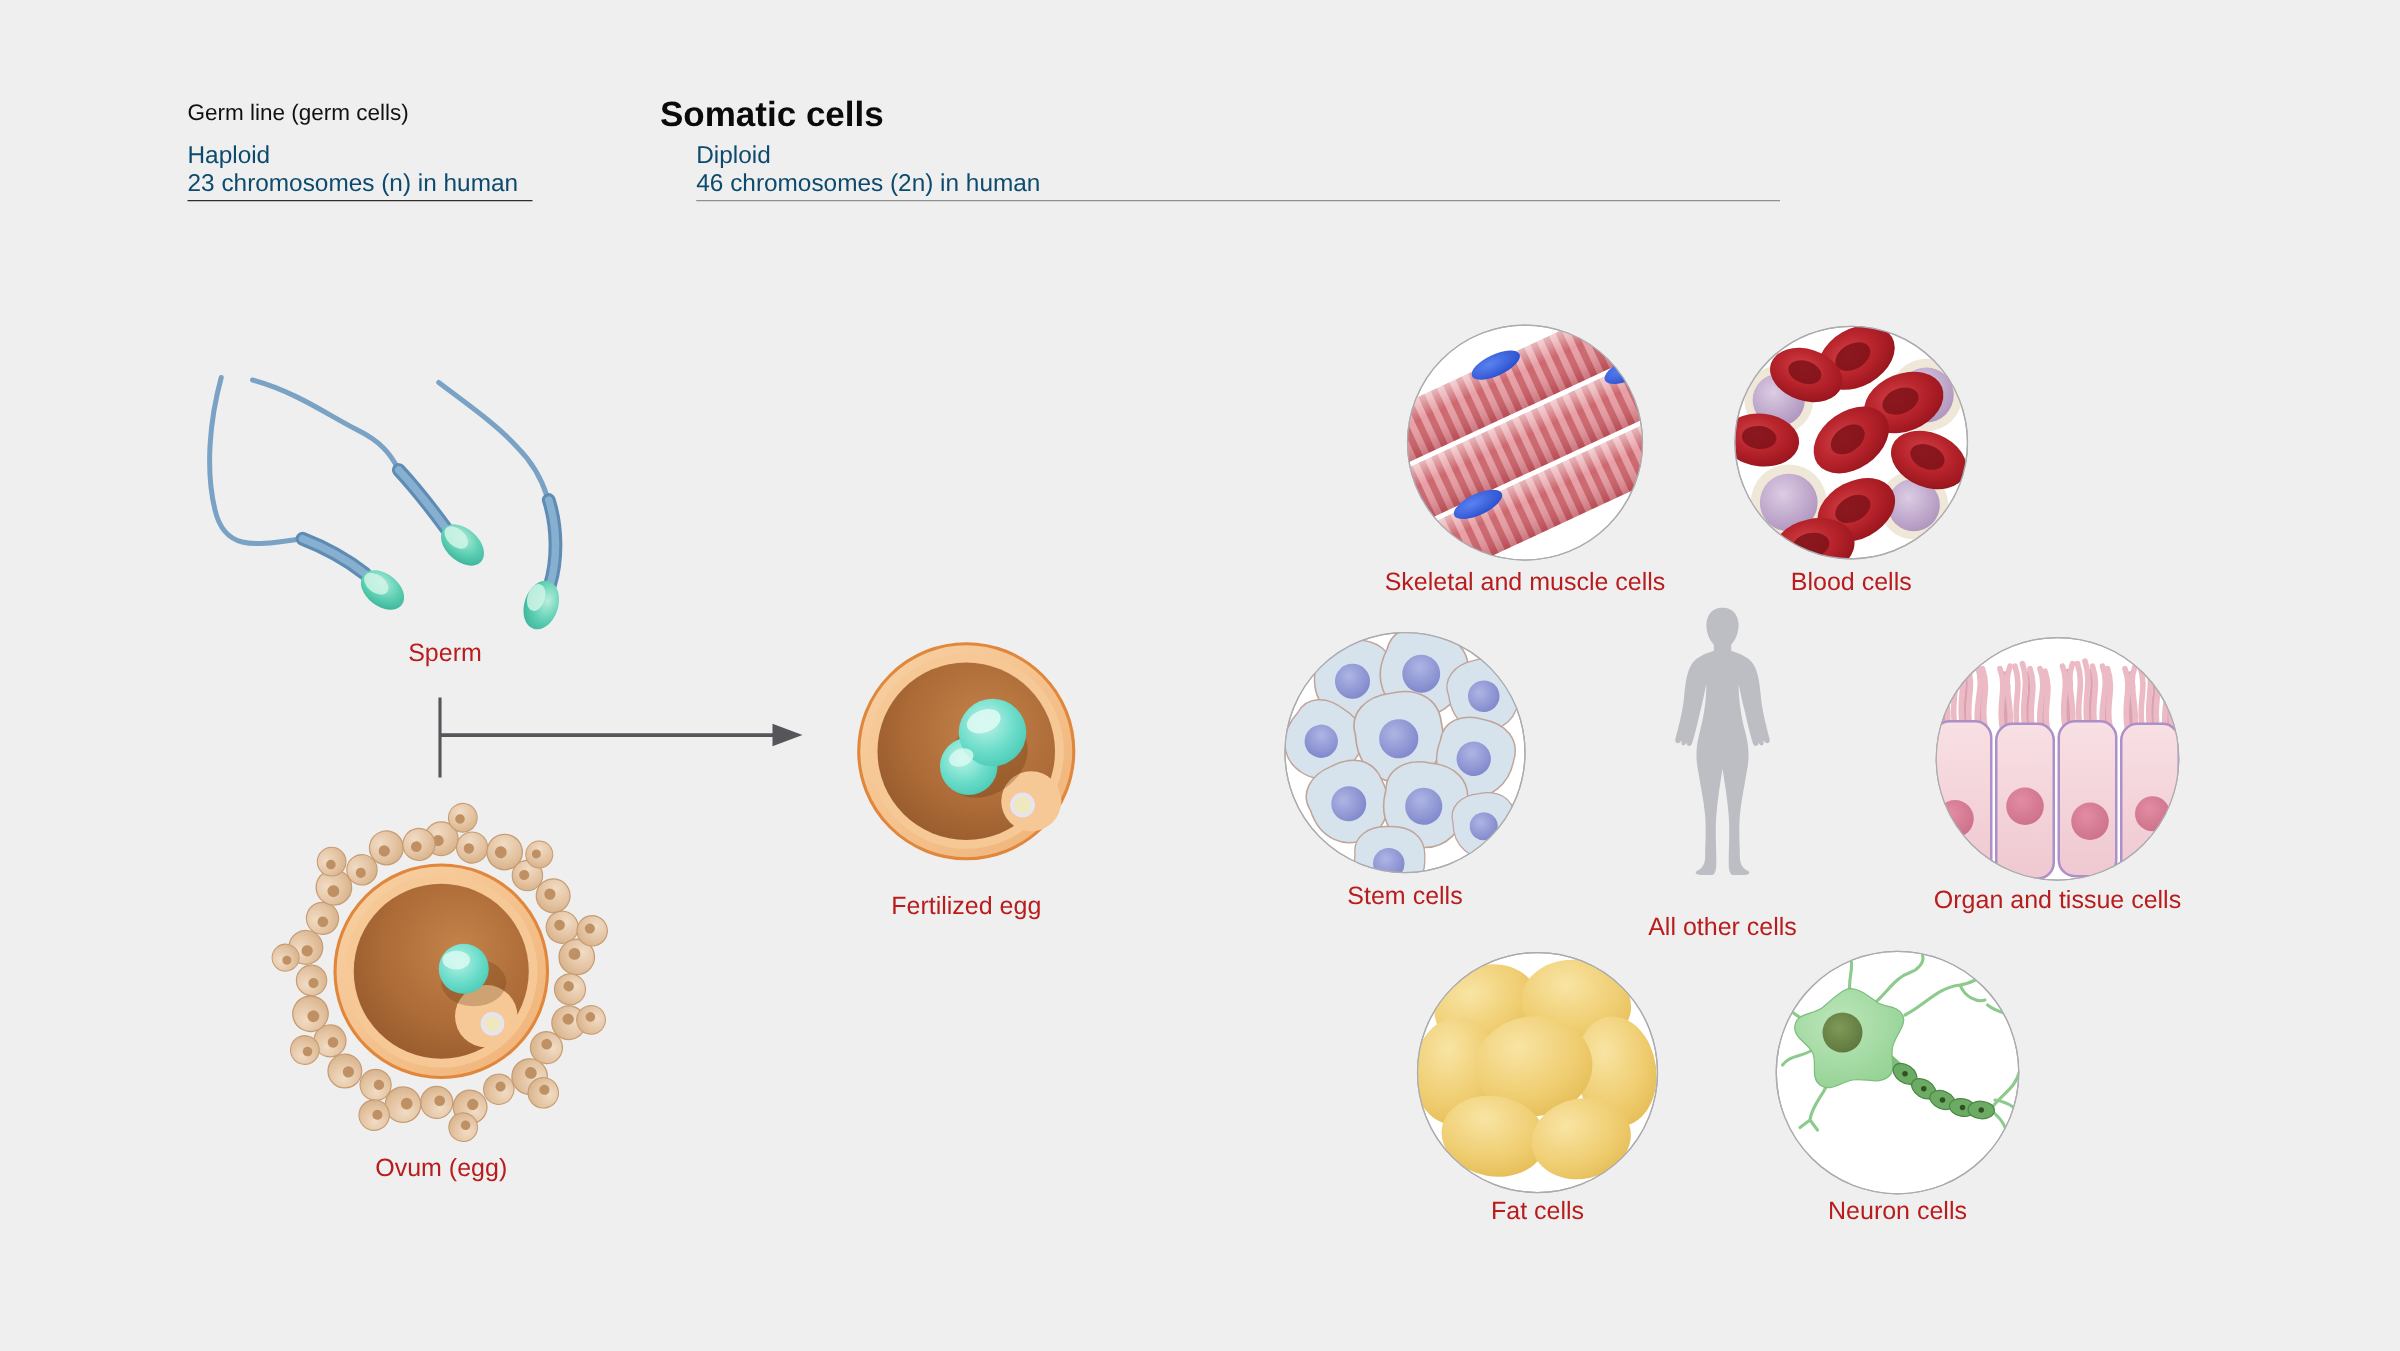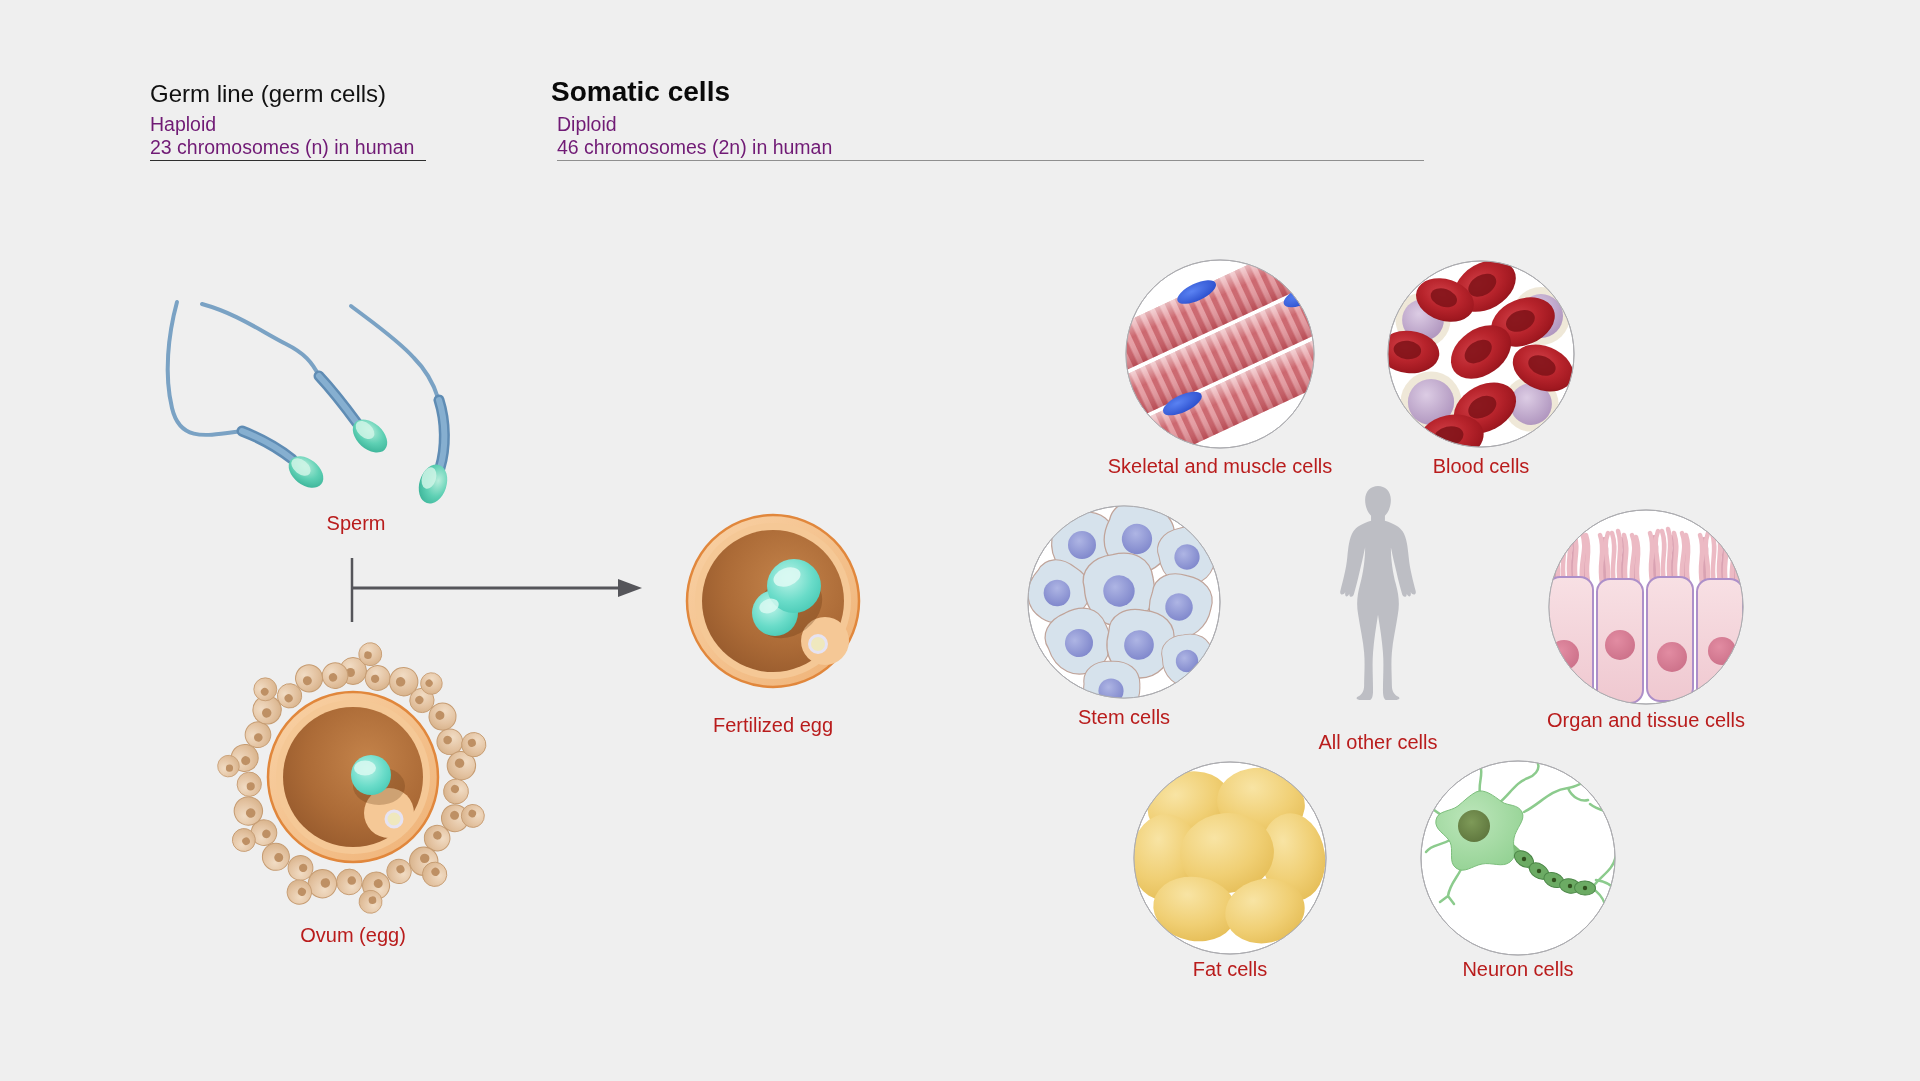--- a/index.html
+++ b/index.html
@@ -1,37 +1,37 @@
 <!DOCTYPE html>
 <html><head>
 <meta charset="utf-8">
 <style>
   html,body{margin:0;padding:0;}
   body{font-family:"Liberation Sans", sans-serif; background:#efefef;}
   #stage{position:relative;width:1920px;height:1081px;background:#efefef;overflow:hidden;}
   .abs{position:absolute;}
-  .h-title{font-size:24px;color:#111;}
+  .h-title{font-size:18px;color:#111;}
   .h-title-bold{font-size:28px;font-weight:bold;color:#0a0a0a;}
-  .h-sub{font-size:19.5px;color:#701a75;}
+  .h-sub{font-size:19.5px;color:#0c4a6e;}
   .rule{position:absolute;height:0;border-top:1.5px solid #2e2e2e;}
   .rule-right{border-top:1px solid #8f8f8f;}
   .lbl{position:absolute;transform:translateX(-50%);font-size:20px;color:#b91c1c;white-space:nowrap;}
   svg{display:block;}
 </style>
 </head>
 <body>
 
 <div id="stage">
 
   <div class="abs h-title" style="left:150px;top:80px;">Germ line (germ cells)</div>
   <div class="abs h-sub" style="left:150px;top:113px;">Haploid</div>
   <div class="abs h-sub" style="left:150px;top:136px;">23 chromosomes (n) in human</div>
   <div class="rule" style="left:150px;top:160px;width:276px;"></div>
 
-  <div class="abs h-title-bold" style="left:551px;top:76px;text-align:center;">Somatic cells</div>
+  <div class="abs h-title-bold" style="left:528px;top:76px;text-align:center;">Somatic cells</div>
   <div class="abs h-sub" style="left:557px;top:113px;">Diploid</div>
   <div class="abs h-sub" style="left:557px;top:136px;">46 chromosomes (2n) in human</div>
   <div class="rule rule-right" style="left:557px;top:160px;width:867px;"></div>
 
   <div class="abs" style="left:150px;top:260px;">
     <svg width="440" height="280" viewBox="0 0 440 280">
       <defs>
         <radialGradient id="spHead" cx="38%" cy="35%" r="75%">
           <stop offset="0%" stop-color="#B9EEDC"></stop>
             <stop offset="55%" stop-color="#5ED0B4"></stop>

